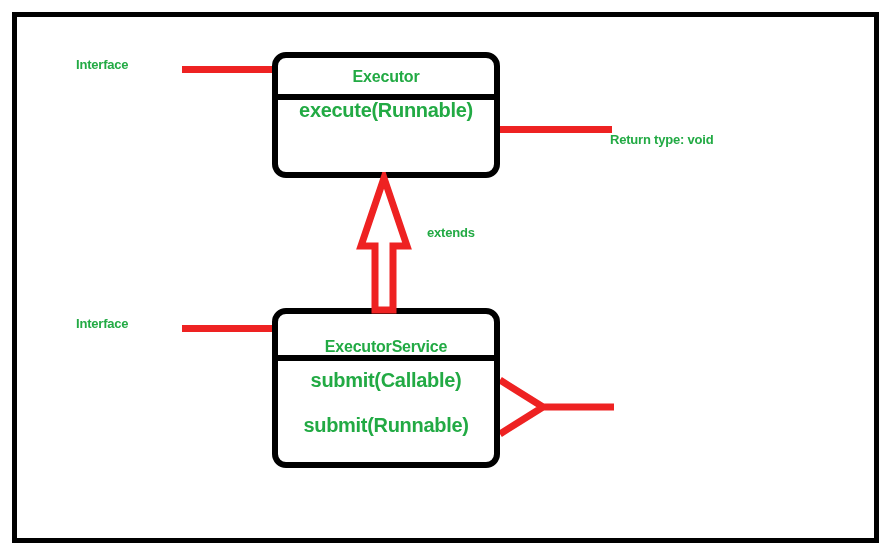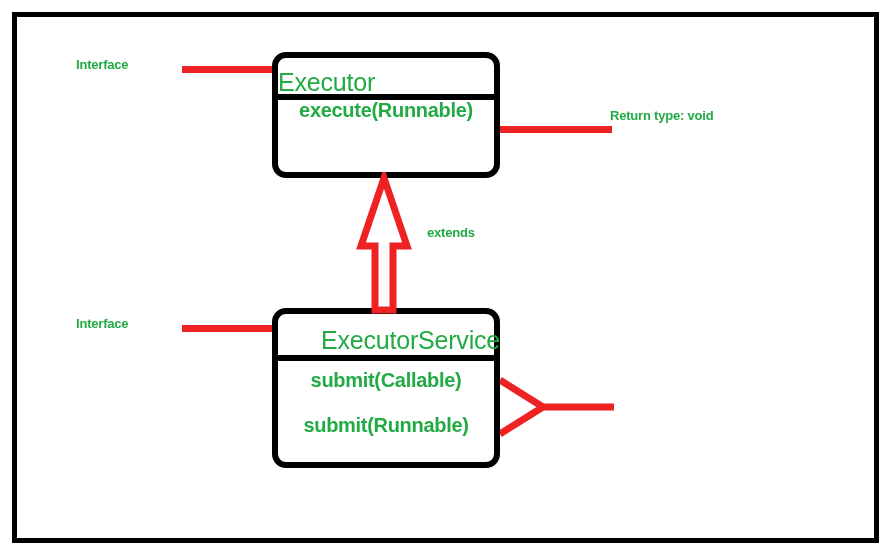--- a/index.html
+++ b/index.html
@@ -49,29 +49,29 @@
     left: 272px;
     top: 308px;
     width: 228px;
     height: 160px;
   }
 
   .box-title {
     position: absolute;
     left: 0;
     width: 100%;
-    text-align: left;
+    text-align: center;
     color: #22aa44;
-    font-weight: normal;
-    font-size: 25px;
+    font-weight: bold;
+    font-size: 16px;
     letter-spacing: -0.2px;
     white-space: nowrap;
   }
   #box-executor .box-title { top: 10px; }
-  #box-executorservice .box-title { top: 12px; padding-left: 43px; }
+  #box-executorservice .box-title { top: 24px; }
 
   .box-divider {
     position: absolute;
     left: -1px;
     width: calc(100% + 2px);
     height: 6px;
     background: #000000;
   }
   #box-executor .box-divider { top: 36px; }
   #box-executorservice .box-divider { top: 41px; }
@@ -121,21 +121,21 @@
     position: absolute;
     color: #22aa44;
     font-weight: bold;
     font-size: 13px;
     white-space: nowrap;
     letter-spacing: -0.2px;
     z-index: 5;
   }
   #label-interface-top { left: 76px; top: 57px; }
   #label-interface-bottom { left: 76px; top: 316px; }
-  #label-return-void { left: 610px; top: 108px; }
+  #label-return-void { left: 610px; top: 132px; }
   #label-return-future { left: 610px; top: 394px; }
   #label-extends { left: 427px; top: 225px; }
 
   
   #extends-arrow {
     position: absolute;
     left: 352px;
     top: 172px;
     width: 64px;
     height: 142px;

